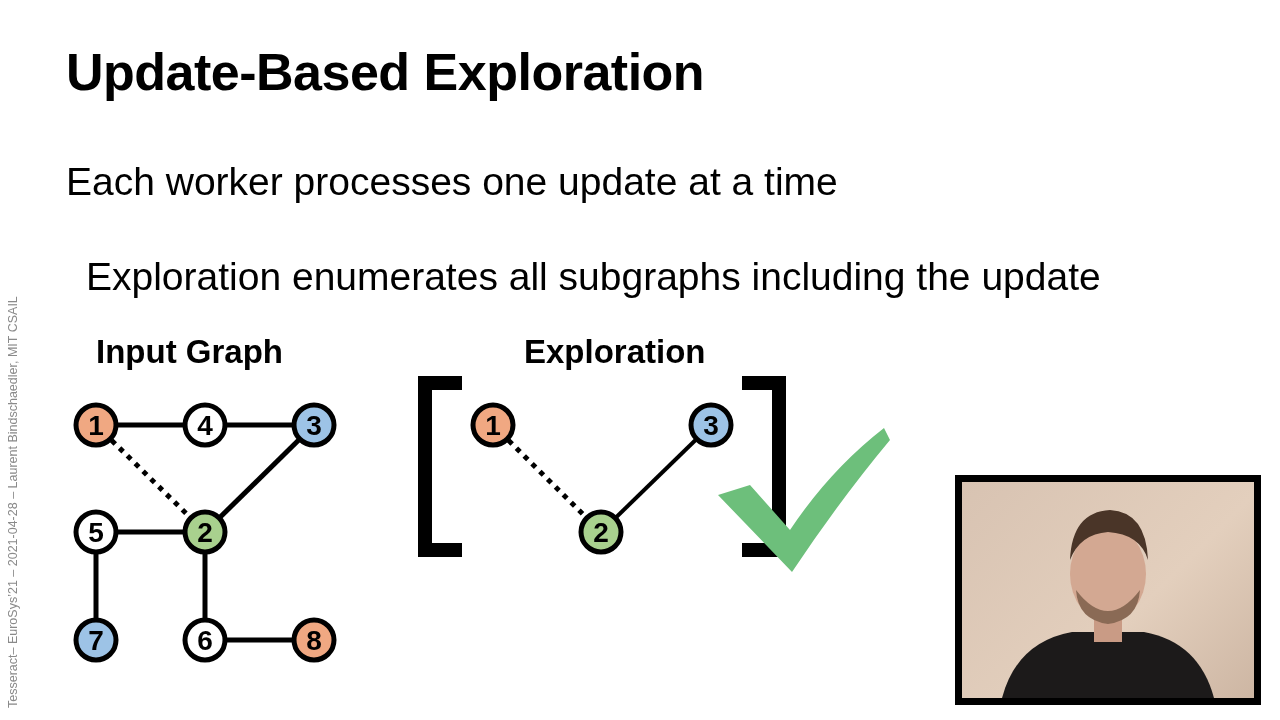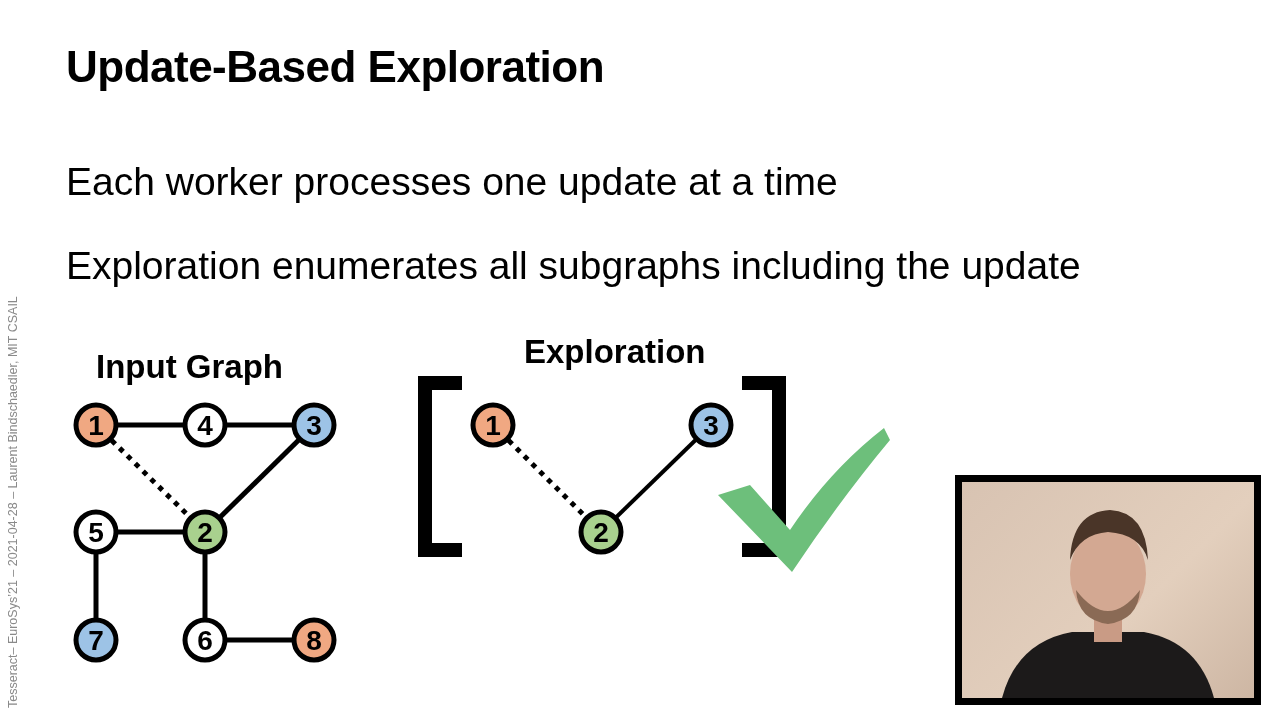--- a/index.html
+++ b/index.html
@@ -1,23 +1,23 @@
 <!DOCTYPE html>
 <html><head>
 <meta charset="utf-8">
 <style>
   html, body { margin:0; padding:0; }
   body { width:1280px; height:720px; background:#ffffff; position:relative; overflow:hidden; font-family:"Liberation Sans", "DejaVu Sans", sans-serif; color:#000; }
-  .title { position:absolute; left:66px; top:42px; font-size:44px; font-weight:bold; letter-spacing:-0.5px; }
+  .title { position:absolute; left:66px; top:42px; font-size:52px; font-weight:bold; letter-spacing:-0.5px; }
   .bullet { position:absolute; left:66px; font-size:39px; }
   .b1 { top:160px; }
-  .b2 { top:244px; }
+  .b2 { top:255px;margin-left:20px; }
   .sidebar-text { position:absolute; left:6px; top:708px; transform:rotate(-90deg); transform-origin:left top; font-size:12.5px; color:#8a8a8a; white-space:nowrap; }
   .label { position:absolute; font-size:33px; font-weight:bold; }
-  .lbl-input { left:96px; top:348px; }
+  .lbl-input { left:96px; top:333px; }
   .lbl-expl { left:524px; top:333px; }
   svg.graph { position:absolute; left:0; top:0; }
   .node-text { font-family:"Liberation Sans", "DejaVu Sans", sans-serif; font-weight:bold; font-size:28px; }
   .video { position:absolute; left:955px; top:475px; width:306px; height:230px; background:#000; }
   .video-inner { position:absolute; left:7px; top:7px; right:7px; bottom:7px; background:linear-gradient(135deg,#d8c3b2 0%,#e3cfbd 60%,#cdb6a3 100%); overflow:hidden; }
 </style>
 </head>
 <body>
 
 <div class="title">Update-Based Exploration</div>

